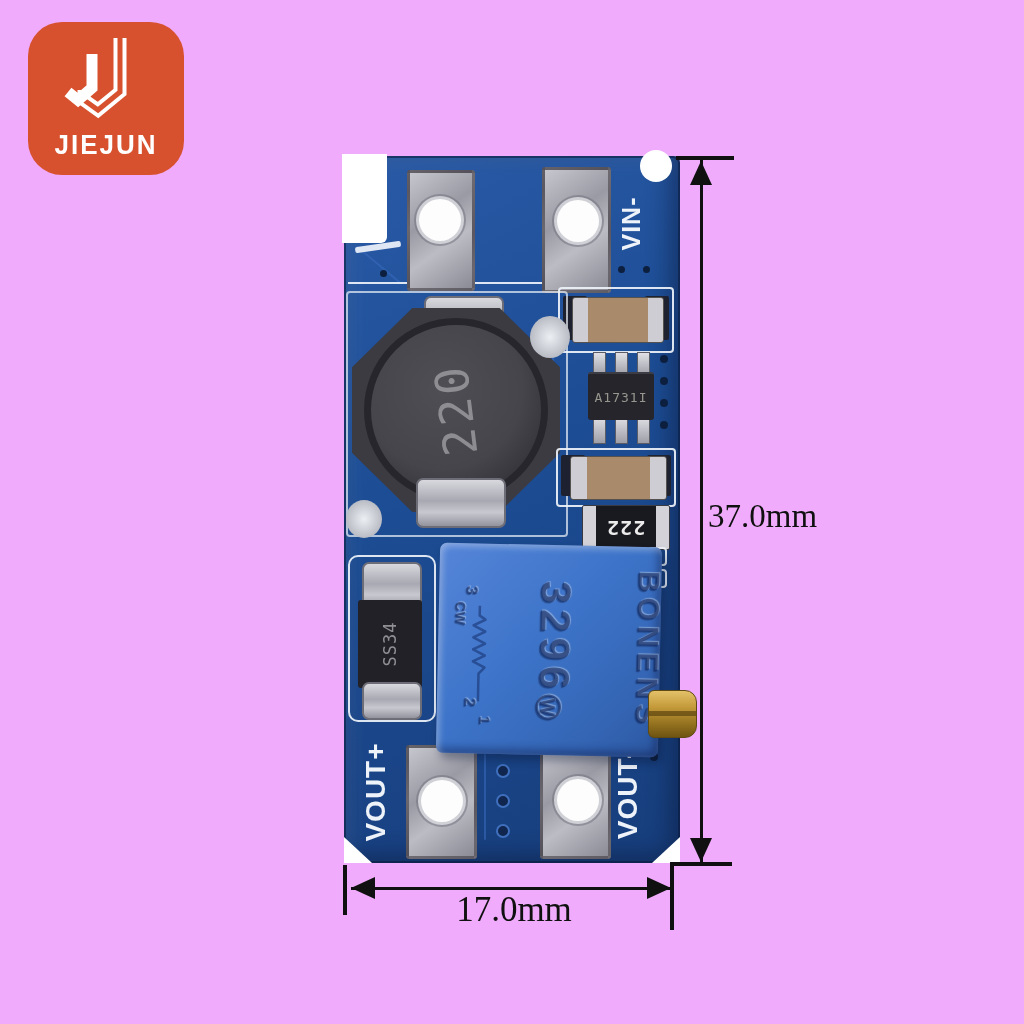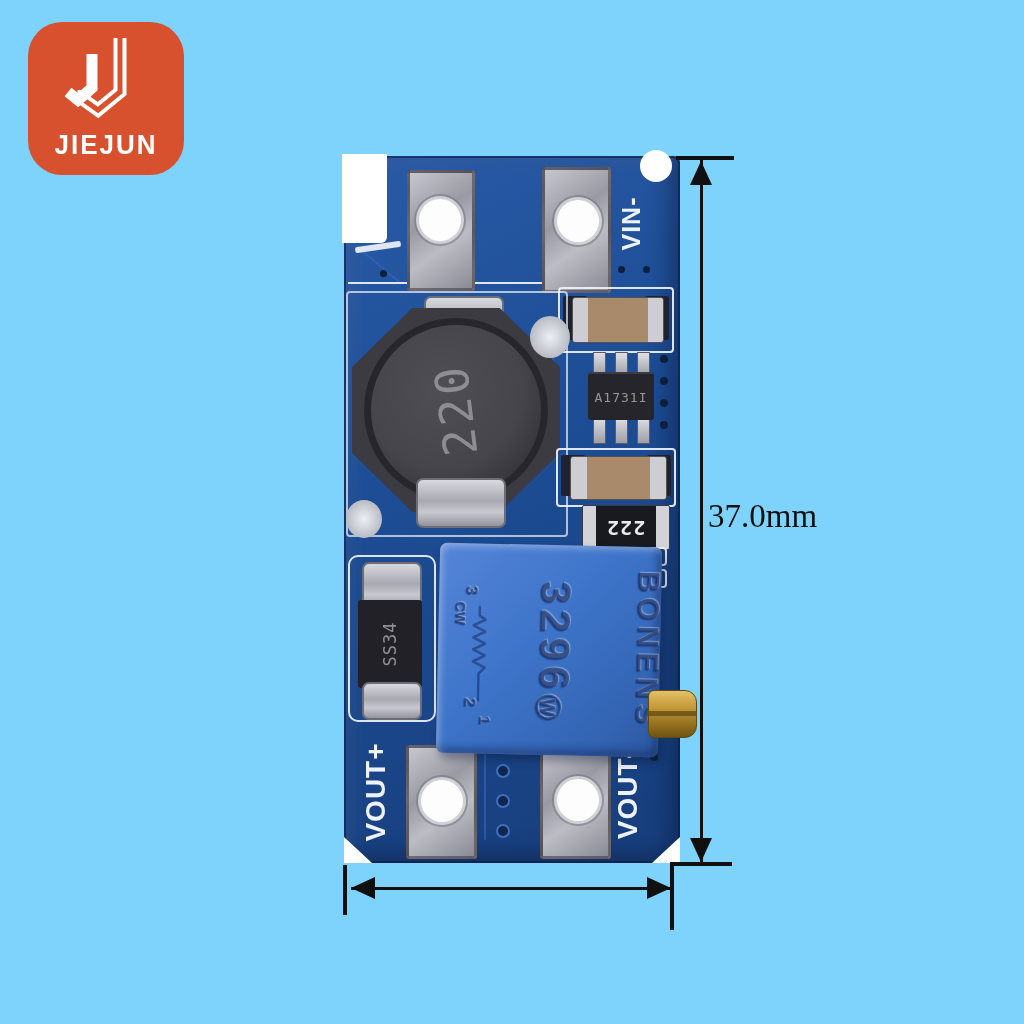--- a/index.html
+++ b/index.html
@@ -1,16 +1,16 @@
 <!DOCTYPE html>
 <html><head>
 <meta charset="utf-8">
 <style>
   html,body{margin:0;padding:0;background:#ffffff;}
-  #canvas{position:relative;width:1024px;height:1024px;background:#7dd3fc;overflow:hidden;
+  #canvas{position:relative;width:1024px;height:1024px;background:#f0abfc;overflow:hidden;
           font-family:"Liberation Sans",sans-serif;}
   .abs{position:absolute;}
 
   
   #logo{left:28px;top:22px;width:156px;height:153px;border-radius:34px;
         display:flex;flex-direction:column;align-items:center;justify-content:flex-end;}
   #logo svg{position:absolute;top:8px;left:28px;}
   #logo .brand{color:#fff;font-weight:bold;font-size:26px;letter-spacing:2px;margin-bottom:14px;
                transform:scaleY(1.05);}
 
@@ -219,14 +219,15 @@
   <div class="abs arrow" style="left:690px;top:161px;border-left:11px solid transparent;border-right:11px solid transparent;border-bottom:24px solid #101010;"></div>
   <div class="abs arrow" style="left:690px;top:838px;border-left:11px solid transparent;border-right:11px solid transparent;border-top:24px solid #101010;"></div>
   <div class="abs dim" style="left:672px;top:862px;width:60px;height:4px;"></div>
   <div class="abs dim-text" style="left:708px;top:498px;font-size:33px;">37.0mm</div>
 
   <div class="abs dim" style="left:343px;top:865px;width:4px;height:50px;"></div>
   <div class="abs dim" style="left:351px;top:887px;width:320px;height:3px;"></div>
   <div class="abs arrow" style="left:351px;top:877px;border-top:11px solid transparent;border-bottom:11px solid transparent;border-right:24px solid #101010;"></div>
   <div class="abs arrow" style="left:647px;top:877px;border-top:11px solid transparent;border-bottom:11px solid transparent;border-left:24px solid #101010;"></div>
   <div class="abs dim" style="left:670px;top:862px;width:4px;height:68px;"></div>
+  <div class="abs dim-text" style="left:434px;top:890px;width:160px;text-align:center;font-size:35px;">17.0mm</div>
 
 </div>
 
 </body></html>

